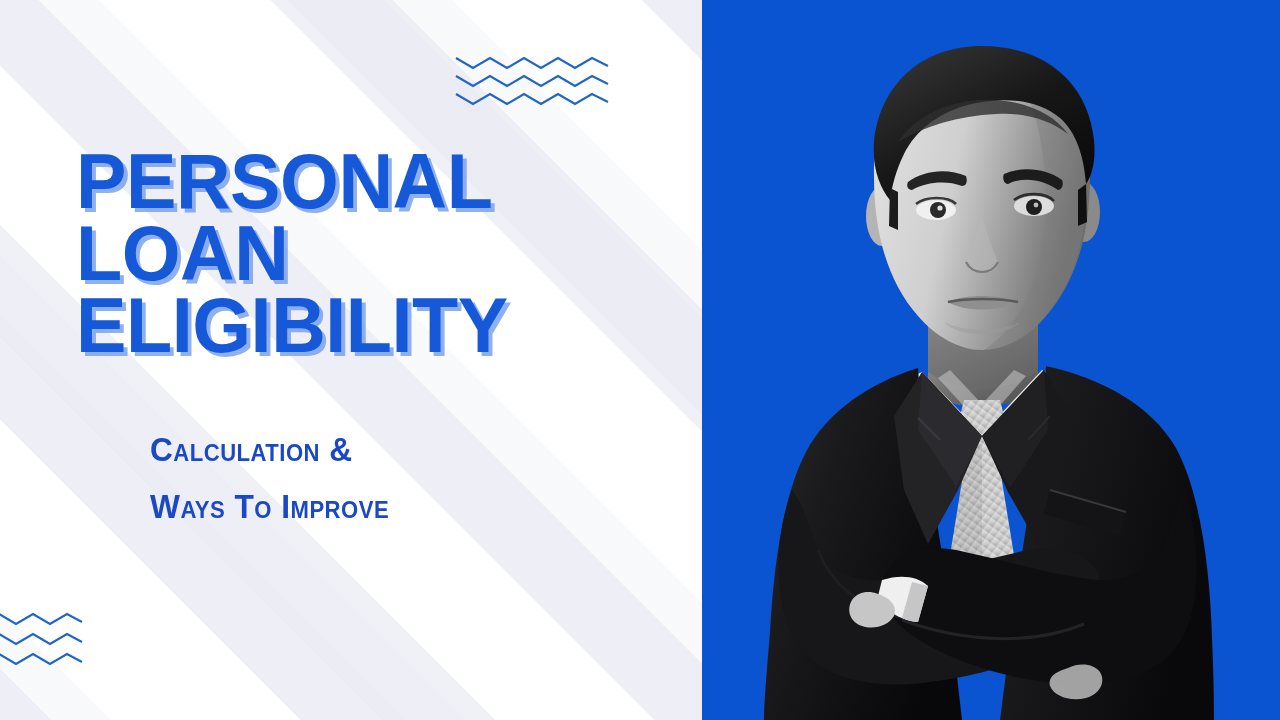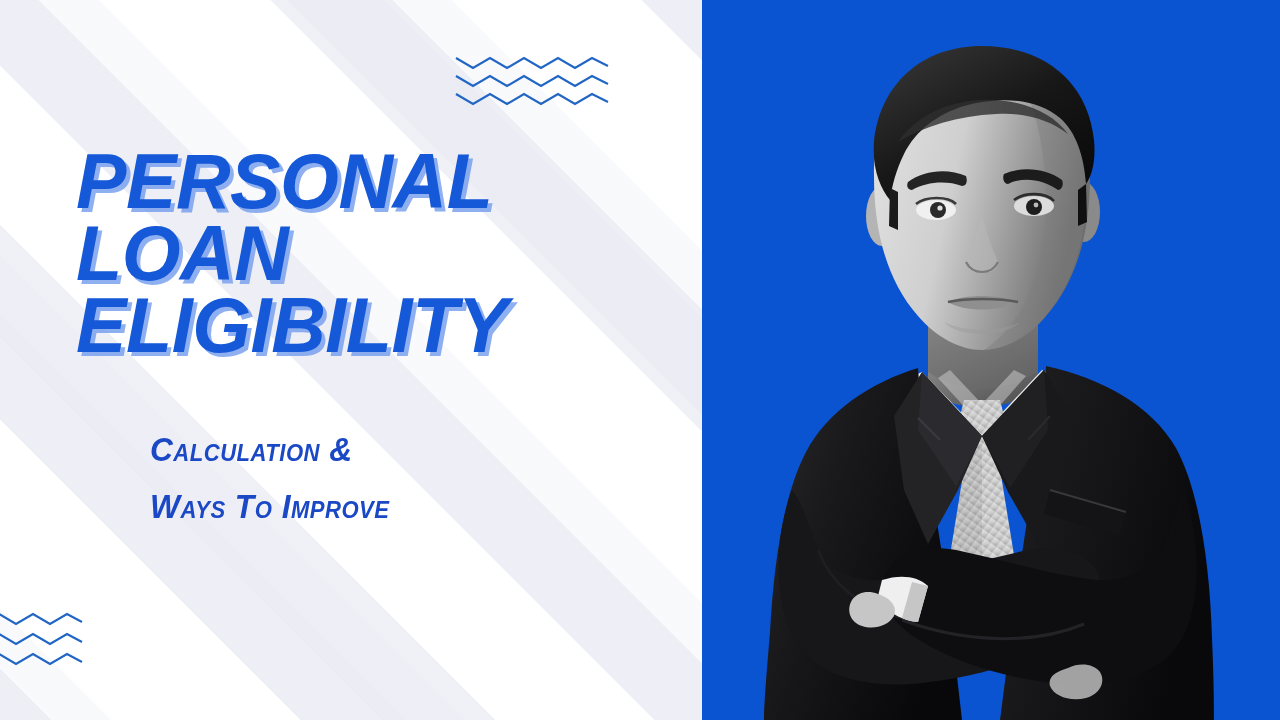--- a/index.html
+++ b/index.html
@@ -11,21 +11,20 @@
   body {
     font-family: "Liberation Sans", sans-serif;
   }
 
   .banner {
     position: relative;
     width: 1280px;
     height: 720px;
     overflow: hidden;
     background: #ffffff;
-    font-style: italic;
   }
 
   
   .left-panel {
     position: absolute;
     left: 0;
     top: 0;
     width: 702px;
     height: 720px;
     background: #ffffff;

